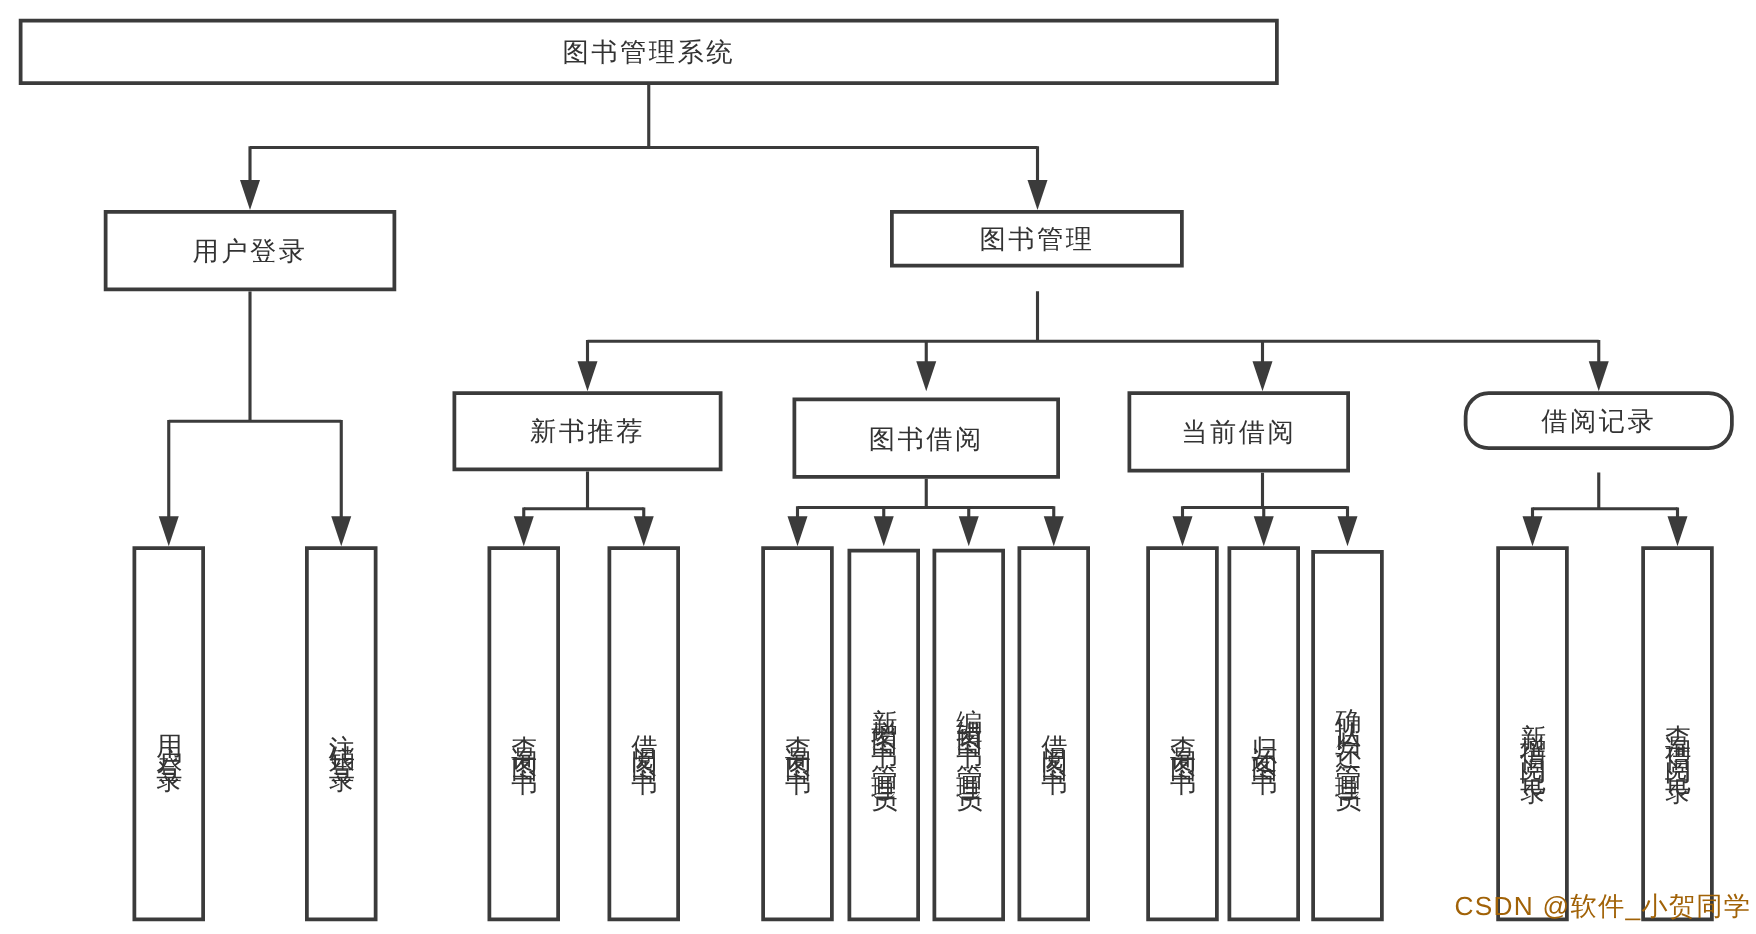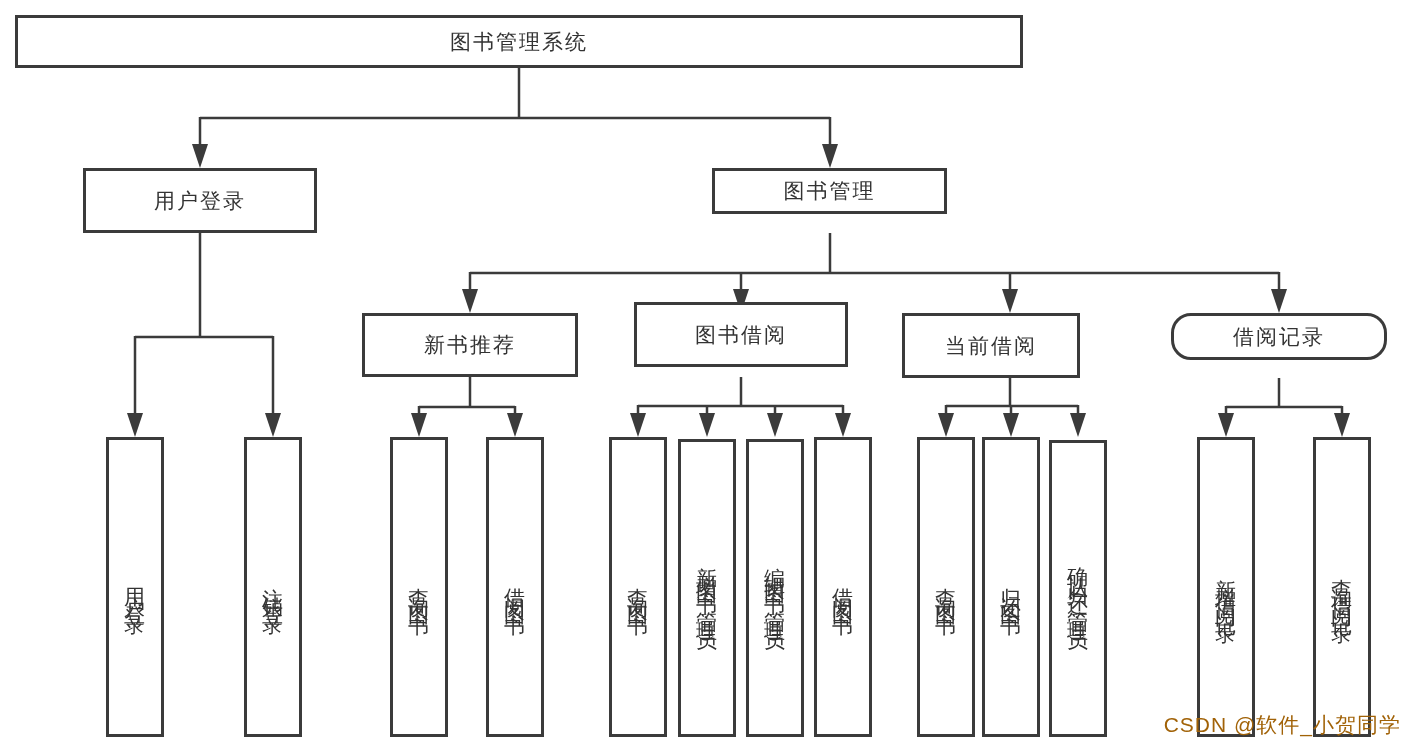--- a/index.html
+++ b/index.html
@@ -122,21 +122,21 @@
       </g>
     </g>
   </svg>
 
   <div class="node" style="left:15px;top:15px;width:1008px;height:53px;">图书管理系统</div>
 
   <div class="node" style="left:83px;top:168px;width:234px;height:65px;">用户登录</div>
   <div class="node" style="left:712px;top:168px;width:235px;height:46px;">图书管理</div>
 
   <div class="node" style="left:362px;top:313px;width:216px;height:64px;">新书推荐</div>
-  <div class="node" style="left:634px;top:302px;width:214px;height:65px;">图书借阅</div>
+  <div class="node" style="left:634px;top:318px;width:214px;height:65px;">图书借阅</div>
   <div class="node" style="left:902px;top:313px;width:178px;height:65px;">当前借阅</div>
   <div class="node" style="left:1171px;top:313px;width:216px;height:47px;border-radius:20px;">借阅记录</div>
 
   <div class="node v" style="left:106px;top:437px;width:58px;height:300px;">用户登录</div>
   <div class="node v" style="left:244px;top:437px;width:58px;height:300px;">注销登录</div>
 
   <div class="node v" style="left:390px;top:437px;width:58px;height:300px;">查询图书</div>
   <div class="node v" style="left:486px;top:437px;width:58px;height:300px;">借阅图书</div>
 
   <div class="node v" style="left:609px;top:437px;width:58px;height:300px;">查询图书</div>

